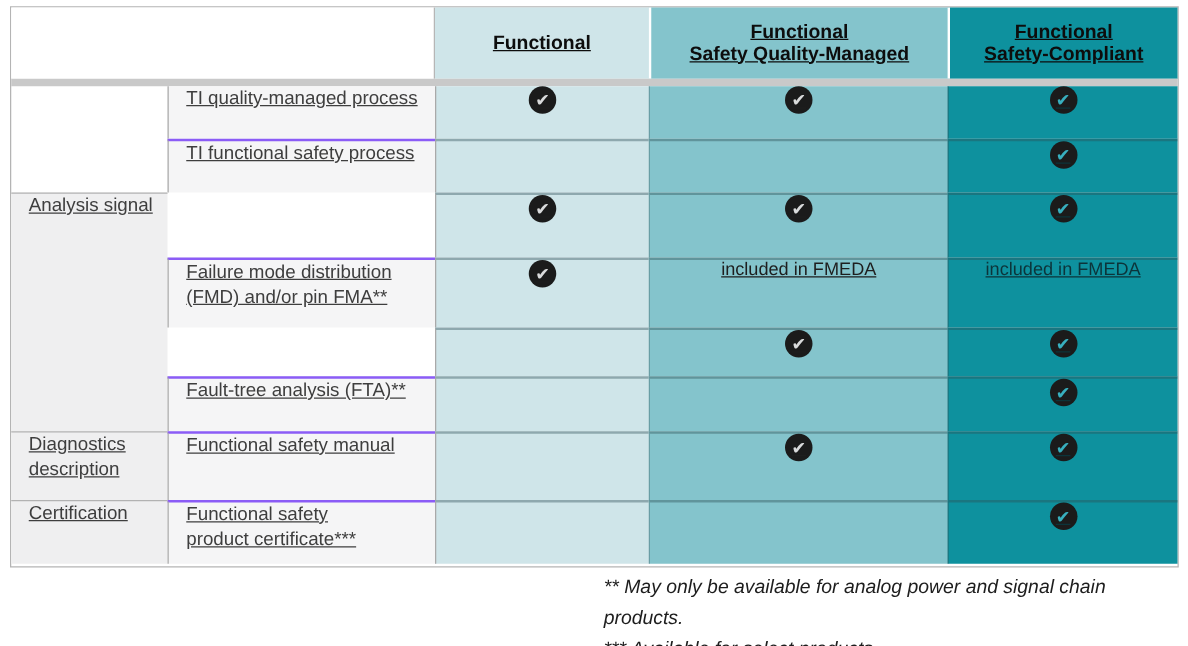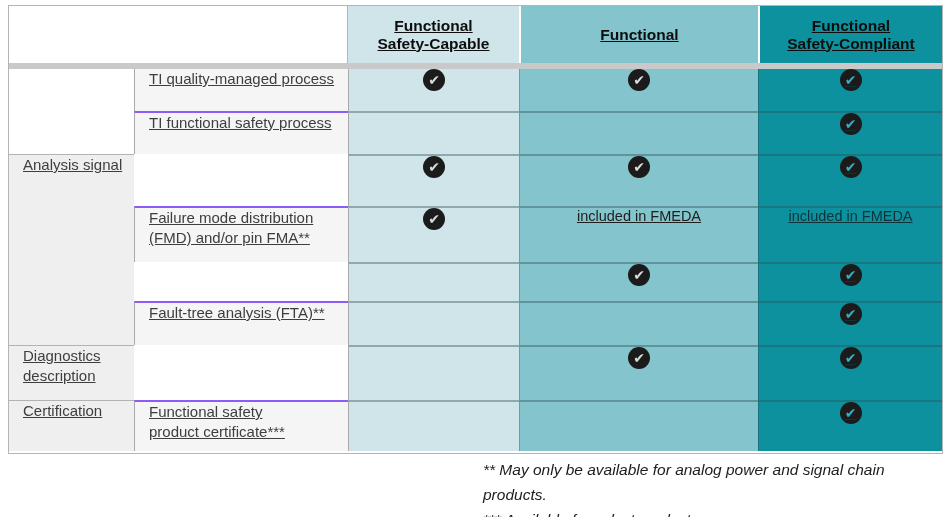--- a/index.html
+++ b/index.html
@@ -64,42 +64,43 @@
 </style>
 </head>
 <body>
 
 <div class="stage">
   <div class="tbl">
 
     <div class="cell h empty" style="grid-area:1/1/2/3"></div>
     <div class="cell h c1" style="grid-area:1/3/2/4">
       <span>Functional</span>
-      <span>Safety-Capable</span>
     </div>
     <div class="cell h c2" style="grid-area:1/4/2/5">
       <span>Functional</span>
+      <span>Safety Quality-Managed</span>
     </div>
     <div class="cell h c3" style="grid-area:1/5/2/6">
       <span>Functional</span>
       <span>Safety-Compliant</span>
     </div>
 
     <div class="cell band" style="grid-area:2/1/3/6"></div>
 
     <div class="cell grp" style="grid-area:5/1/9/2">Analysis signal</div>
     <div class="cell grp" style="grid-area:9/1/10/2">Diagnostics
 description</div>
     <div class="cell item ft" style="grid-area:3/2/4/3">TI quality-managed process</div>
 
     <div class="cell grp" style="grid-area:10/1/11/2">Certification</div>
     <div class="cell item" style="grid-area:4/2/5/3">TI functional safety process</div>
     <div class="cell item" style="grid-area:6/2/7/3">Failure mode distribution
 (FMD) and/or pin FMA**</div>
     <div class="cell item" style="grid-area:8/2/9/3">Fault-tree analysis (FTA)**</div>
+    <div class="cell item" style="grid-area:9/2/10/3">Functional safety manual</div>
     <div class="cell item" style="grid-area:10/2/11/3">Functional safety
 product certificate***</div>
 
     <div class="cell mc c1 ft" style="grid-area:3/3/4/4">
         <span class="check">✔</span>
       </div>
     <div class="cell mc c1" style="grid-area:4/3/5/4"></div>
     <div class="cell mc c1" style="grid-area:5/3/6/4">
         <span class="check">✔</span>
       </div>

